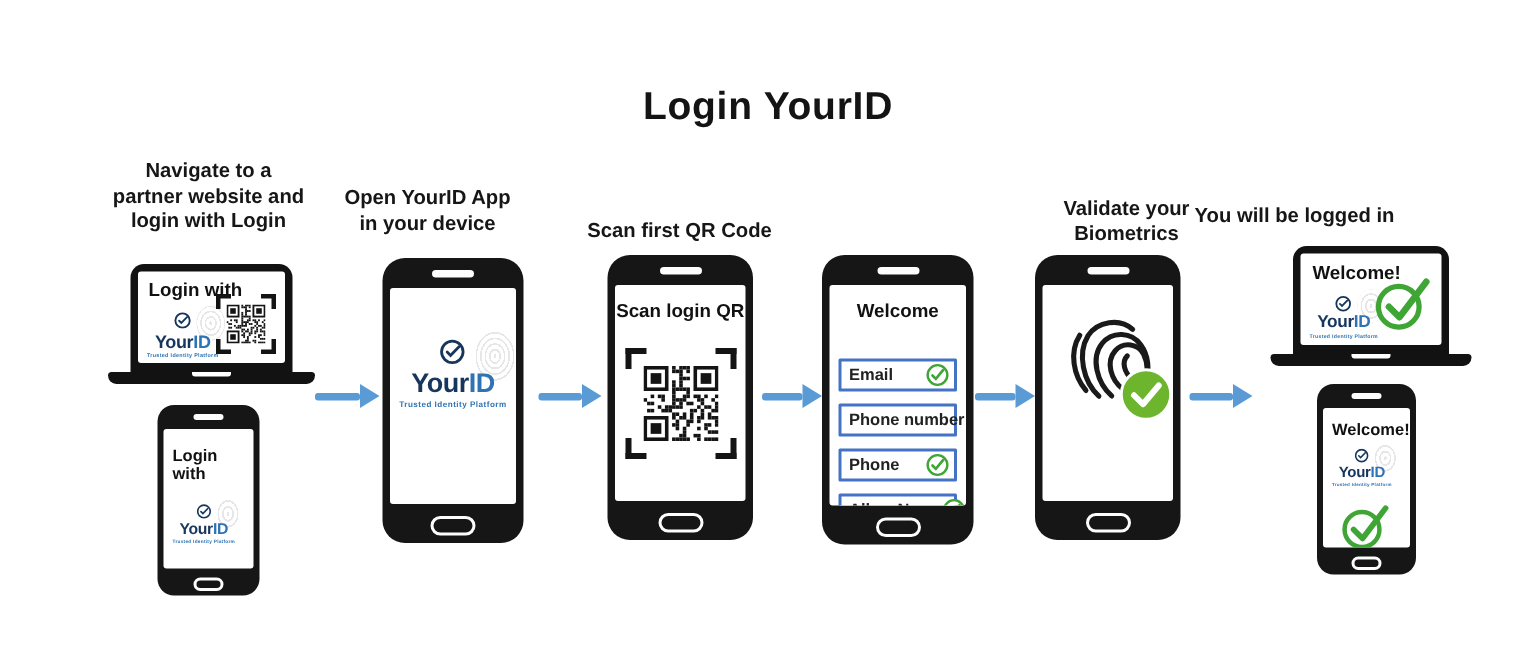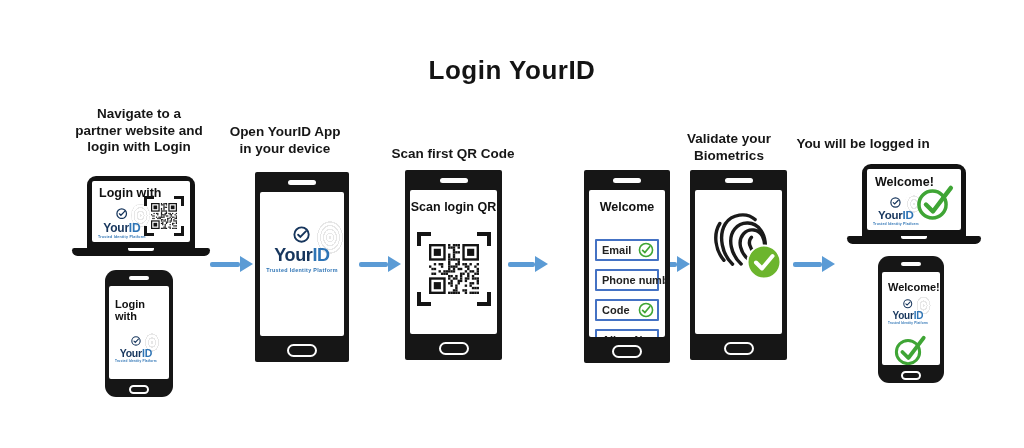--- a/index.html
+++ b/index.html
@@ -9,25 +9,25 @@
 
   .title { position:absolute; top:55px; left:0; width:100%; text-align:center;
            font-size:26px; font-weight:700; color:#141414; letter-spacing:.5px; }
 
   .caption { position:absolute; text-align:center; font-size:13.5px; font-weight:700;
              color:#161616; line-height:1.24; }
   .cap1 { left:72px;  width:134px; top:106px; }
   .cap2 { left:224px; width:122px; top:124px; }
   .cap3 { left:372px; width:162px; top:146px; }
   .cap4 { left:530px; width:136px; top:106px; }
-  .cap5 { left:680px; width:98px;  top:131px; }
+  .cap5 { left:702px; width:98px;  top:131px; }
   .cap6 { left:782px; width:162px; top:136px; }
 
   
-  .phone { position:absolute; background:#161616; border-radius:2px; }
+  .phone { position:absolute; background:#161616; border-radius:15px; }
   .phone .slit { position:absolute; top:8px; left:50%; transform:translateX(-50%);
                  width:28px; height:5px; background:#fdfdfd; border-radius:3px; }
   .phone .home { position:absolute; bottom:5px; left:50%; transform:translateX(-50%);
                  width:30px; height:13px; border:2px solid #fdfdfd; border-radius:7px; }
   .phone .pscreen { position:absolute; left:5px; right:5px; top:20px; bottom:26px;
                     background:#fff; border-radius:2px; overflow:hidden; }
   .phone.small { border-radius:11px; }
   .phone.small .slit { width:20px; height:4px; top:6px; }
   .phone.small .home { width:20px; height:9px; bottom:3px; border-width:2px; border-radius:5px; }
   .phone.small .pscreen { left:4px; right:4px; top:16px; bottom:18px; }
@@ -455,38 +455,38 @@
             <rect x="64" y="8" width="12" height="12" fill="#141414"></rect>
             <rect x="0" y="56" width="28" height="28" fill="#141414"></rect>
             <rect x="4" y="60" width="20" height="20" fill="#ffffff"></rect>
             <rect x="8" y="64" width="12" height="12" fill="#141414"></rect>
           </svg>
       </div>
     </div>
     <span class="home"></span>
   </div>
 
-  <div class="phone" style="left:548px; top:170px; width:86px; height:193px;margin-left:36px;">
+  <div class="phone" style="left:548px; top:170px; width:101px; height:193px;">
     <span class="slit"></span>
     <div class="pscreen">
       <div class="scr-heading center" style="padding:10px 0 9px;">Welcome</div>
       <div class="fields">
         <div class="field">
           <span class="field-label">Email</span>
           <svg class="chk-sm" viewBox="0 0 20 20">
             <circle cx="10" cy="10" r="8.2" fill="#fff" stroke="#3FA535" stroke-width="2"></circle>
             <path d="M5.8 10.4 l2.8 2.8 L14.6 6" fill="none" stroke="#3FA535" stroke-width="2.2" stroke-linecap="round"></path>
           </svg>
         </div>
         <div class="field">
           <span class="field-label">Phone number</span>
 
         </div>
         <div class="field">
-          <span class="field-label">Code</span>
+          <span class="field-label">Phone</span>
           <svg class="chk-sm" viewBox="0 0 20 20">
             <circle cx="10" cy="10" r="8.2" fill="#fff" stroke="#3FA535" stroke-width="2"></circle>
             <path d="M5.8 10.4 l2.8 2.8 L14.6 6" fill="none" stroke="#3FA535" stroke-width="2.2" stroke-linecap="round"></path>
           </svg>
         </div>
         <div class="field">
           <span class="field-label">Allow Name</span>
           <svg class="chk-sm" viewBox="0 0 20 20">
             <circle cx="10" cy="10" r="8.2" fill="#fff" stroke="#3FA535" stroke-width="2"></circle>
             <path d="M5.8 10.4 l2.8 2.8 L14.6 6" fill="none" stroke="#3FA535" stroke-width="2.2" stroke-linecap="round"></path>

